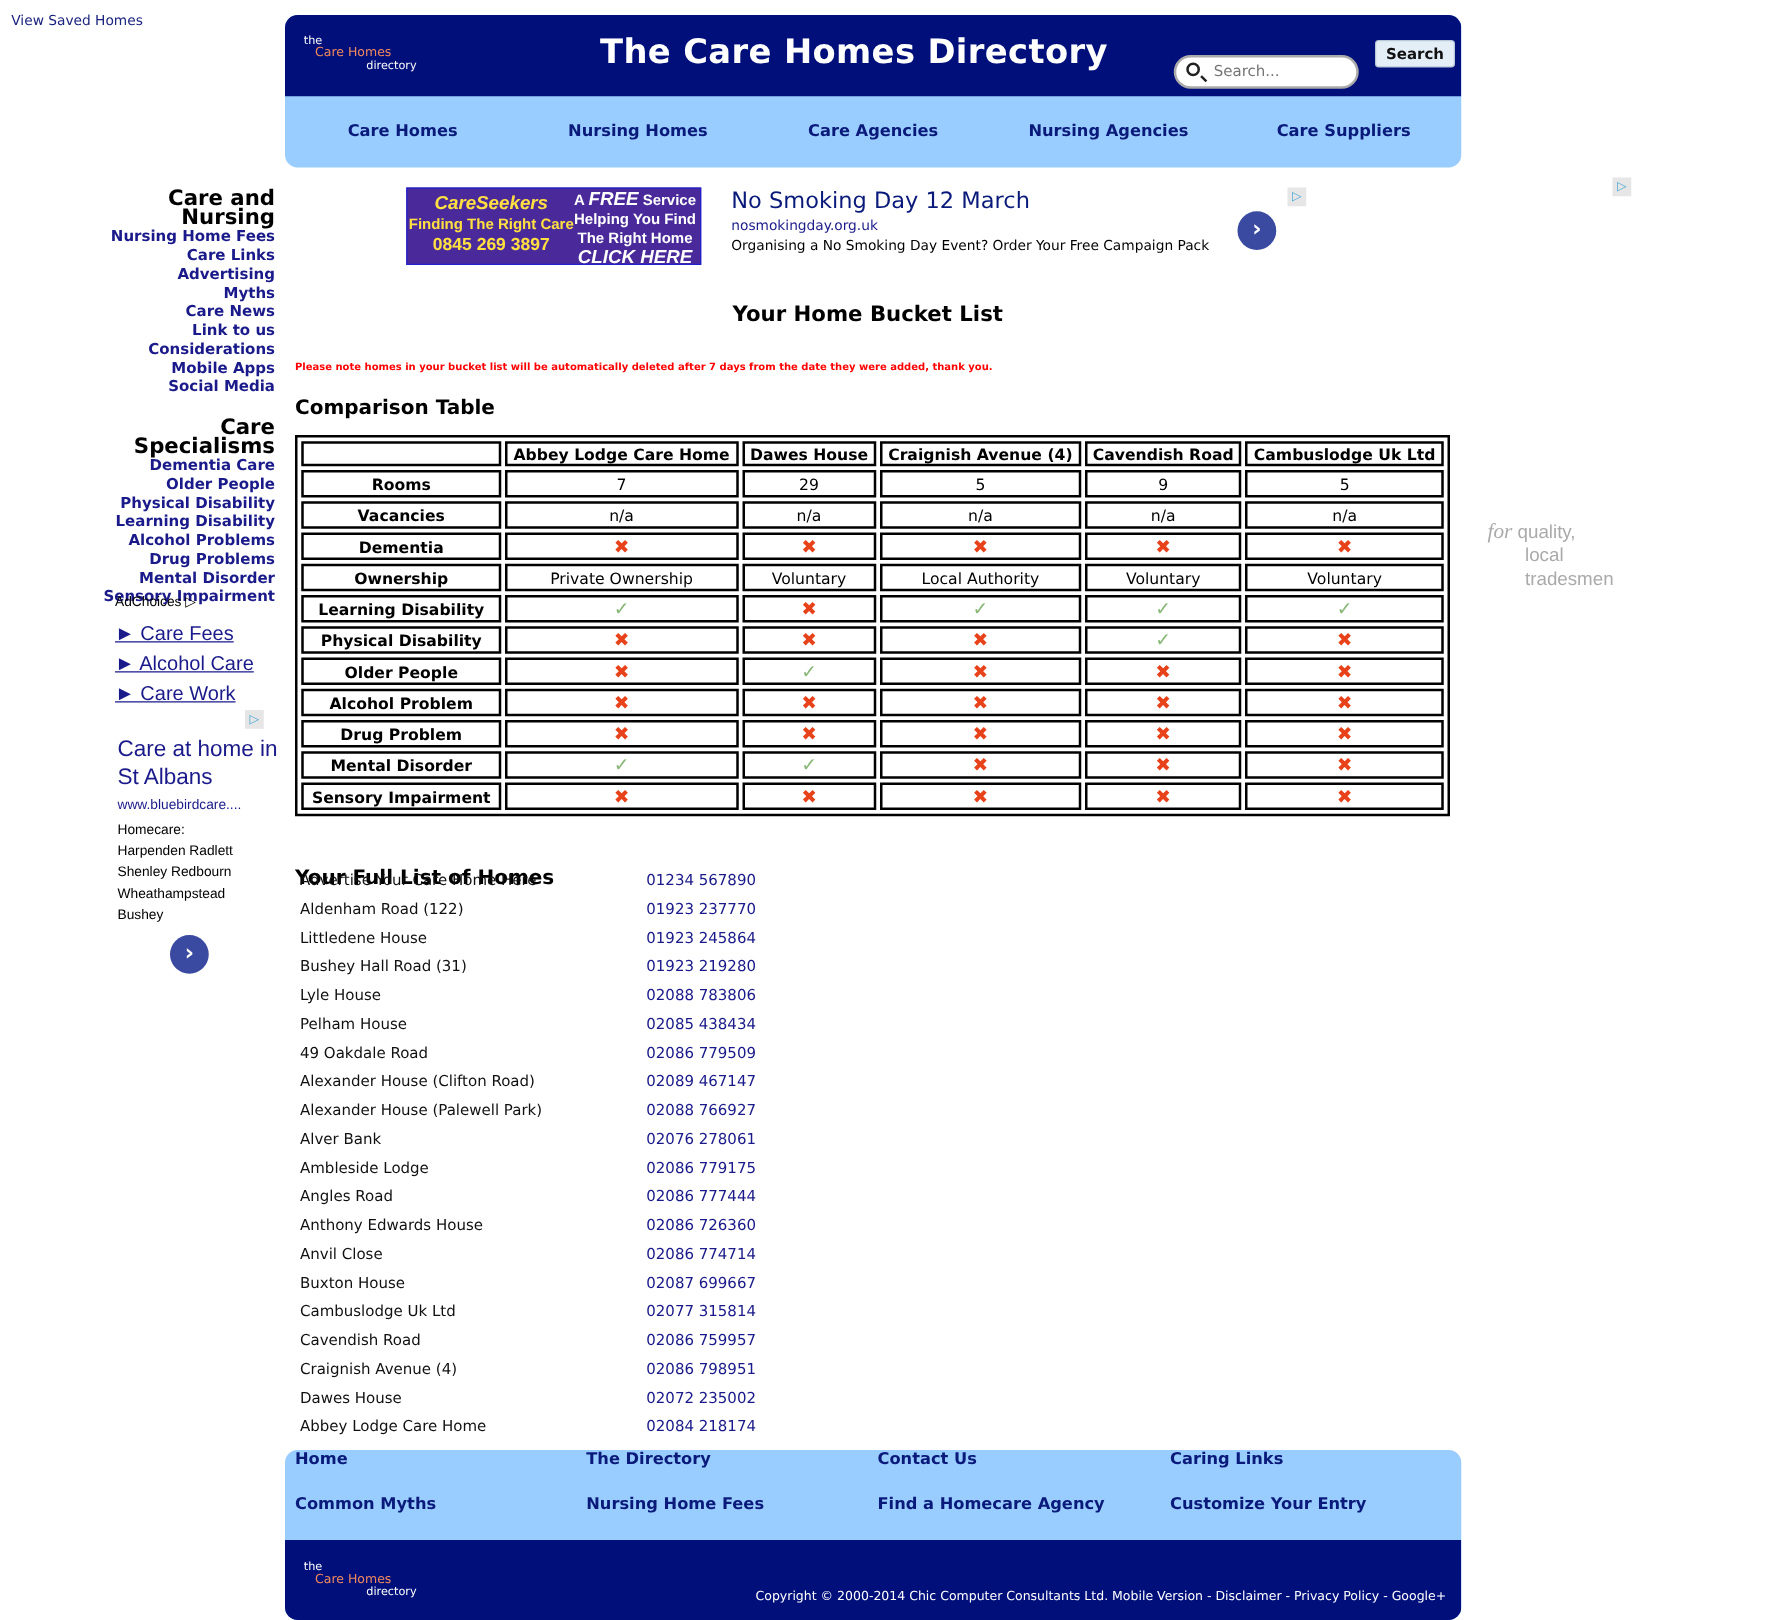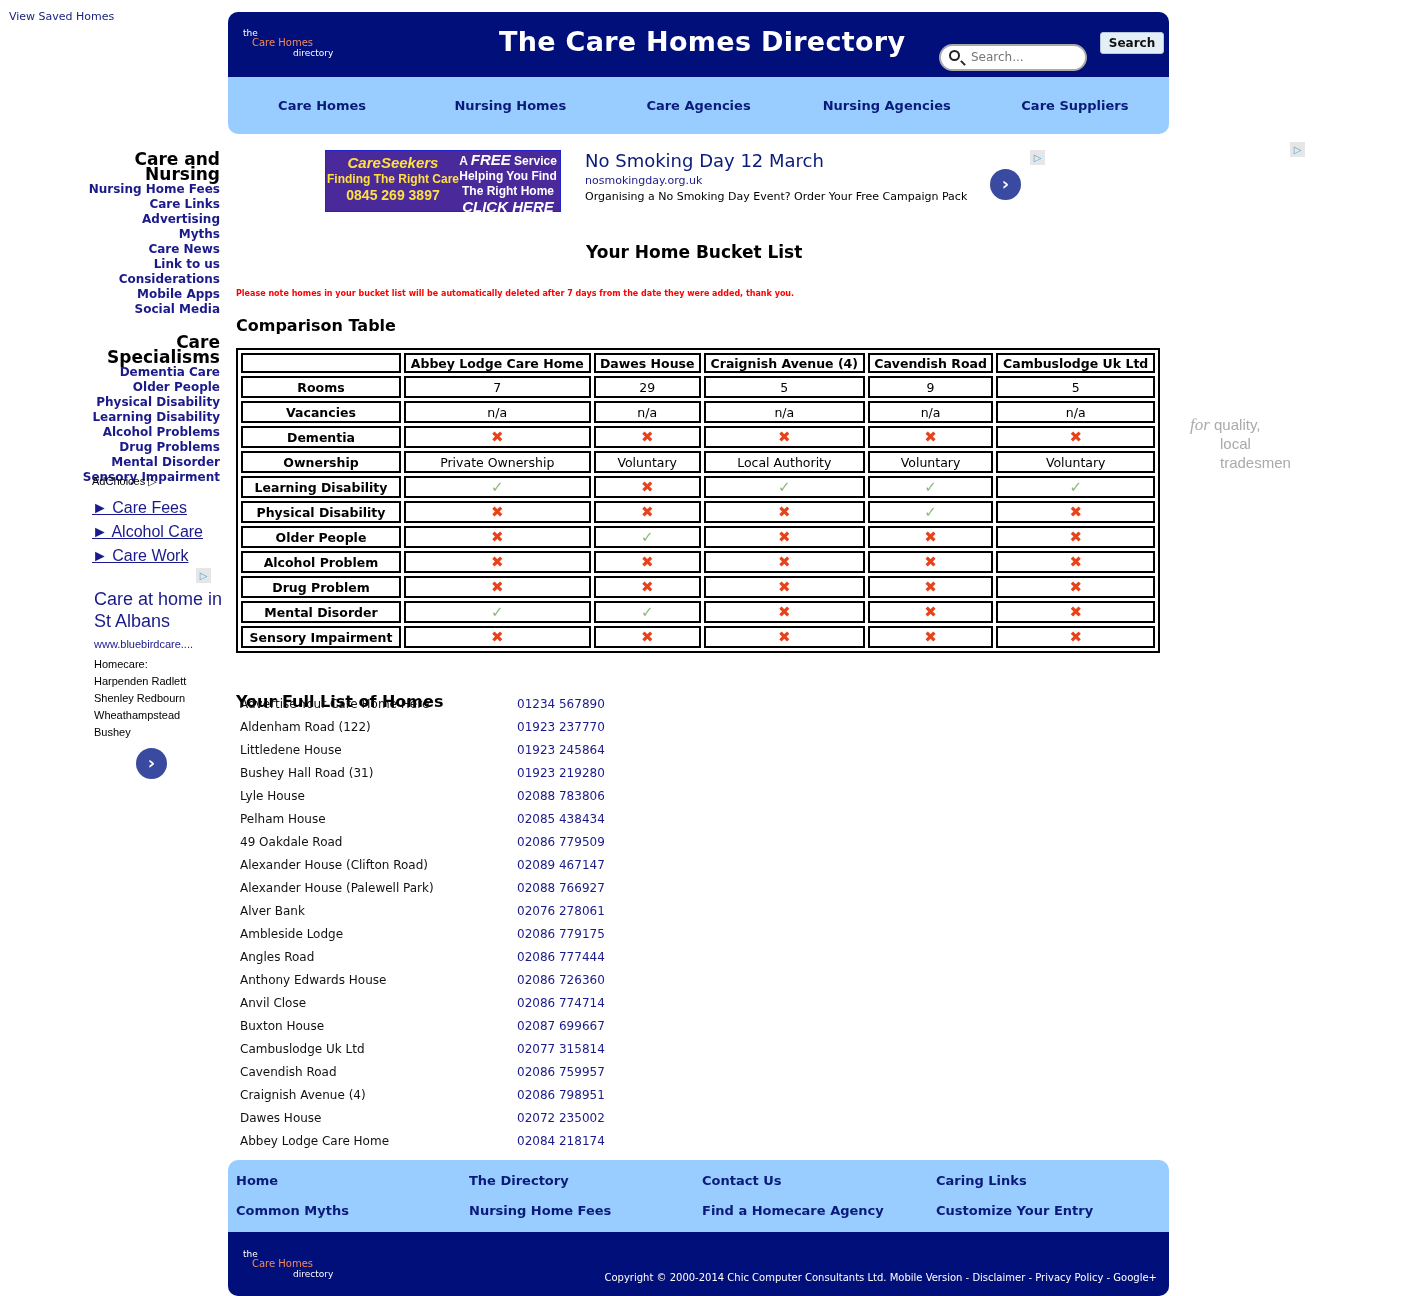--- a/index.html
+++ b/index.html
@@ -8,21 +8,21 @@
 
   .saved-link { position: absolute; left: 9px; top: 10px; font-size: 11px; color: #1a237e; }
 
   
   .header { position: absolute; left: 228px; top: 12px; width: 941px; height: 122px; border-radius: 10px; overflow: hidden; background: #99ccff; }
   .header-top { height: 65px; background: #000f7a; position: relative; }
   .logo { position: absolute; left: 15px; top: 16px; font-size: 9px; line-height: 10px; color: #fff; }
   .logo .l1 { display: block; }
   .logo .l2 { display: block; color: #f08a5d; padding-left: 9px; font-size: 10px; }
   .logo .l3 { display: block; padding-left: 50px; }
-  .site-title { position: absolute; left: 252px; top: 14px; font-size: 27px; font-weight: bold; color: #fff; letter-spacing: 0.3px; margin-left: 19px; }
+  .site-title { position: absolute; left: 252px; top: 14px; font-size: 27px; font-weight: bold; color: #fff; letter-spacing: 0.3px; }
   .search-box { position: absolute; left: 711px; top: 32px; width: 148px; height: 27px; background: #fff; border-radius: 14px; border: 2px solid #aaa; }
   .search-box .mag { position: absolute; left: 8px; top: 4px; width: 11px; height: 11px; border: 2px solid #222; border-radius: 50%; }
   .search-box .mag::after { content: ""; position: absolute; left: 9px; top: 10px; width: 6px; height: 2px; background: #222; transform: rotate(45deg); }
   .search-box input { position: absolute; left: 30px; top: 4px; width: 110px; border: none; outline: none; font-size: 12px; color: #888; font-family: "DejaVu Sans", sans-serif; background: transparent; }
   .search-btn { position: absolute; left: 872px; top: 20px; width: 64px; height: 22px; background: #e4eef7; border: 1px solid #b8c8d8; border-radius: 3px; font-size: 12px; font-weight: bold; color: #111; font-family: "DejaVu Sans", sans-serif; }
   .nav { display: flex; height: 57px; align-items: center; }
   .nav a { flex: 1; text-align: center; font-size: 13px; font-weight: bold; color: #0a1a7a; }
 
   
   .sidebar { position: absolute; left: 80px; top: 152px; width: 140px; text-align: right; }
@@ -68,21 +68,21 @@
   .home-row { display: flex; height: 23px; align-items: center; font-size: 12px; }
   .home-row .n { width: 277px; color: #111; }
   .home-row .p { color: #1a1a8a; }
 
   .right-ad { position: absolute; left: 1190px; top: 415px; font-family: "Liberation Sans", sans-serif; color: #aaa; font-size: 15px; line-height: 19px; }
   .right-ad .for { font-family: "Liberation Serif", serif; font-style: italic; font-size: 17px; }
   .right-ad .ind { padding-left: 30px; }
 
   
   .footer { position: absolute; left: 228px; top: 1160px; width: 941px; height: 136px; border-radius: 10px; overflow: hidden; background: #99ccff; }
-  .footer-links { display: grid; grid-template-columns: 233px 233px 234px 233px; padding-left: 8px; padding-top: 13px; height: 72px; row-gap: 0; }
+  .footer-links { display: grid; grid-template-columns: 233px 233px 234px 233px; padding-left: 8px; height: 72px; row-gap: 0; }
   .footer-links a { font-size: 13px; font-weight: bold; color: #0a1a7a; }
   .footer-bot { position: absolute; top: 72px; left: 0; width: 941px; height: 64px; background: #000f7a; }
   .footer-bot .logo { top: 17px; left: 15px; }
   .copyright { position: absolute; right: 12px; top: 40px; font-size: 10px; color: #fff; }
 </style>
 </head>
 <body>
 
 <a class="saved-link">View Saved Homes</a>
 

